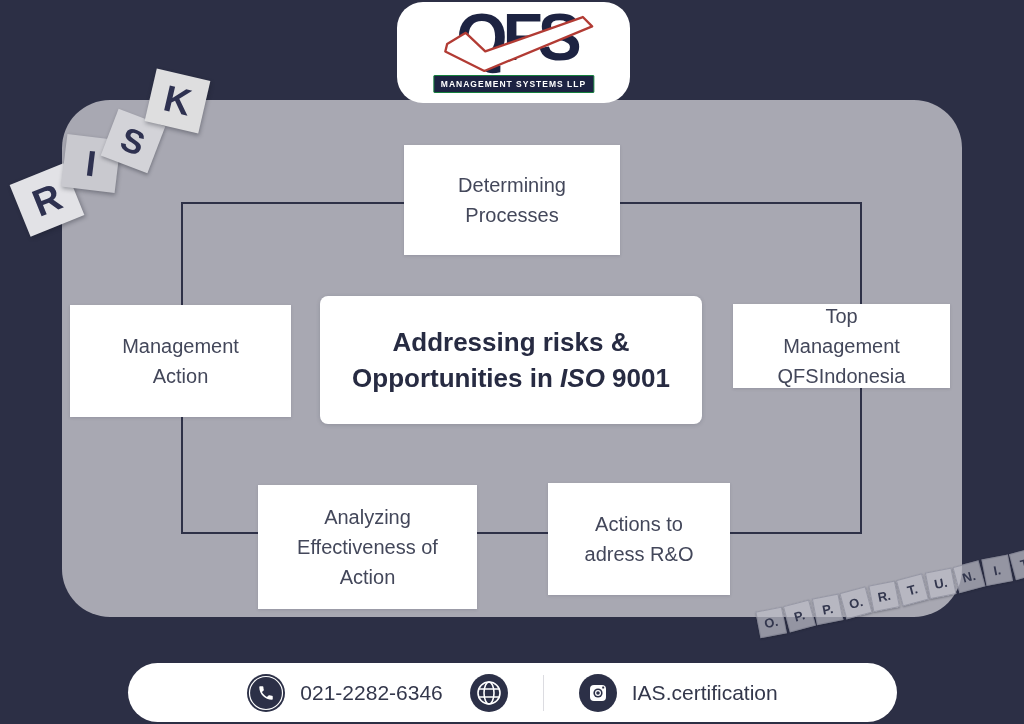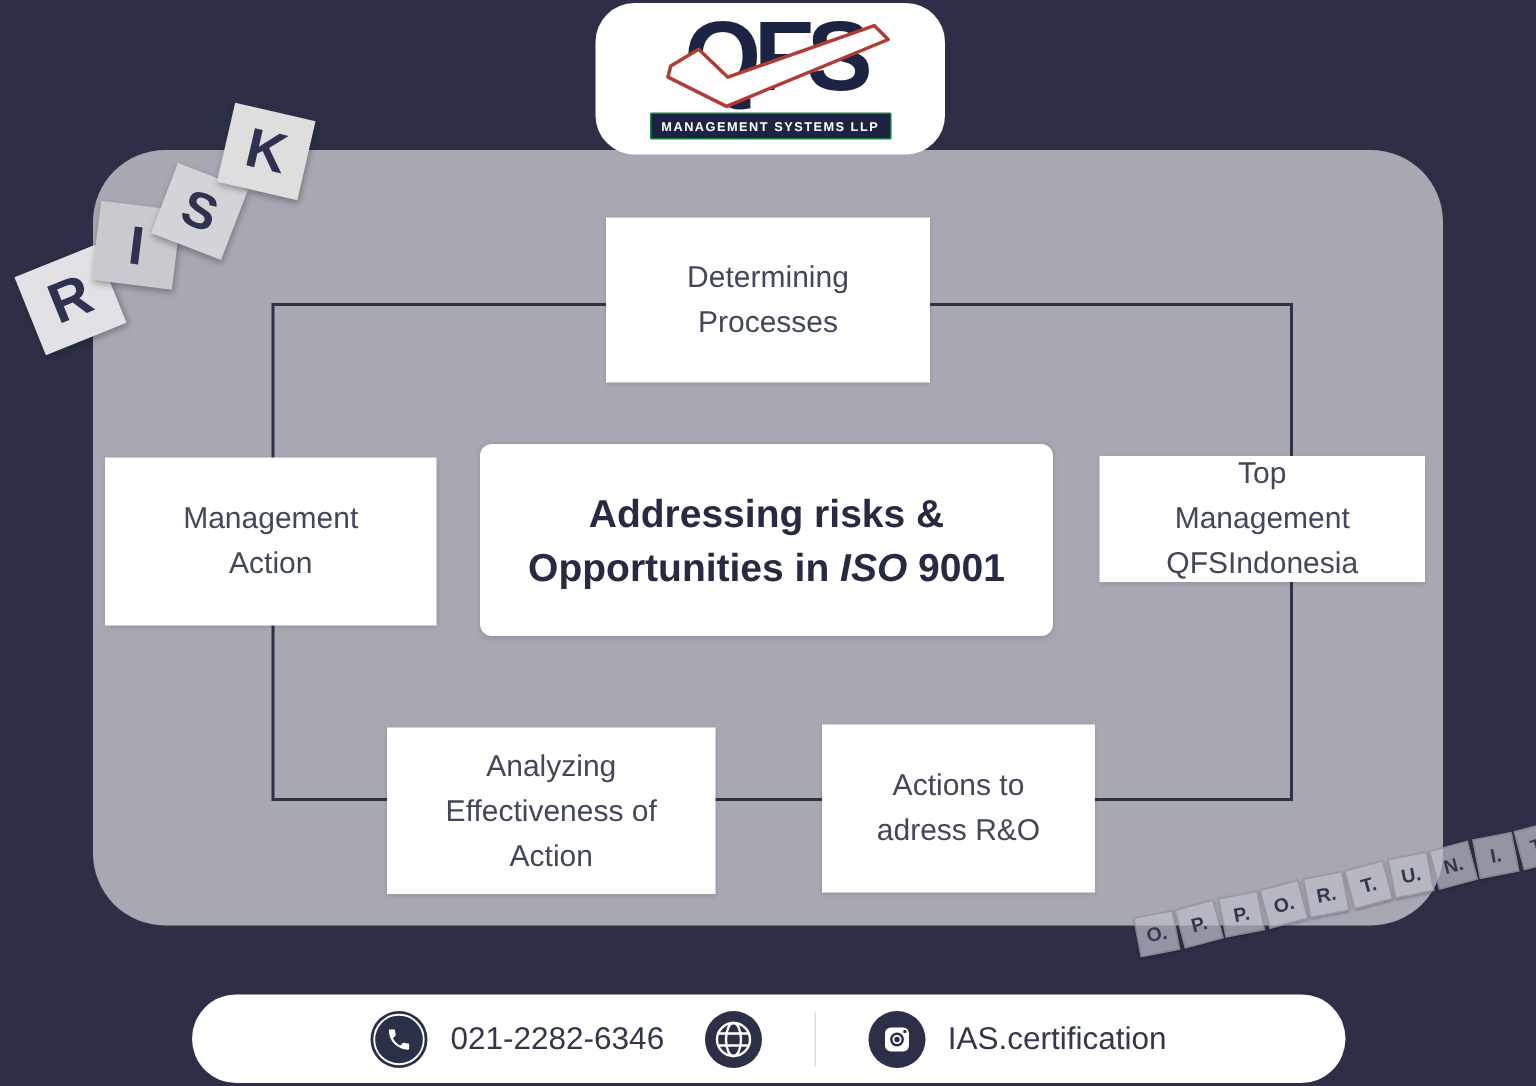--- a/index.html
+++ b/index.html
@@ -45,21 +45,21 @@
   .node {
     position: absolute; background: #ffffff;
     display: flex; flex-direction: column; align-items: center; justify-content: center;
     color: #43475a; font-size: 20px; line-height: 30px; text-align: center;
     box-shadow: 0 1px 3px rgba(40,42,60,0.15);
   }
   .node span { display: block; }
   .node-determining { left: 404px; top: 145px; width: 216px; height: 110px; }
   .node-review     { left: 70px;  top: 305px; width: 221px; height: 112px; }
   .node-topmgmt    { left: 733px; top: 304px; width: 217px; height: 84px; }
-  .node-analyzing  { left: 258px; top: 485px; width: 219px; height: 111px; }
+  .node-analyzing  { left: 258px; top: 485px; width: 219px; height: 124px; }
   .node-actions    { left: 548px; top: 483px; width: 182px; height: 112px; }
 
   .center-pill {
     position: absolute; left: 320px; top: 296px; width: 382px; height: 128px;
     background: #ffffff; border-radius: 8px;
     display: flex; flex-direction: column; align-items: center; justify-content: center;
     color: #272b42; font-size: 26px; font-weight: 800; line-height: 36px; text-align: center;
     box-shadow: 0 1px 4px rgba(40,42,60,0.18);
   }
   .center-pill .it { font-style: italic; }

